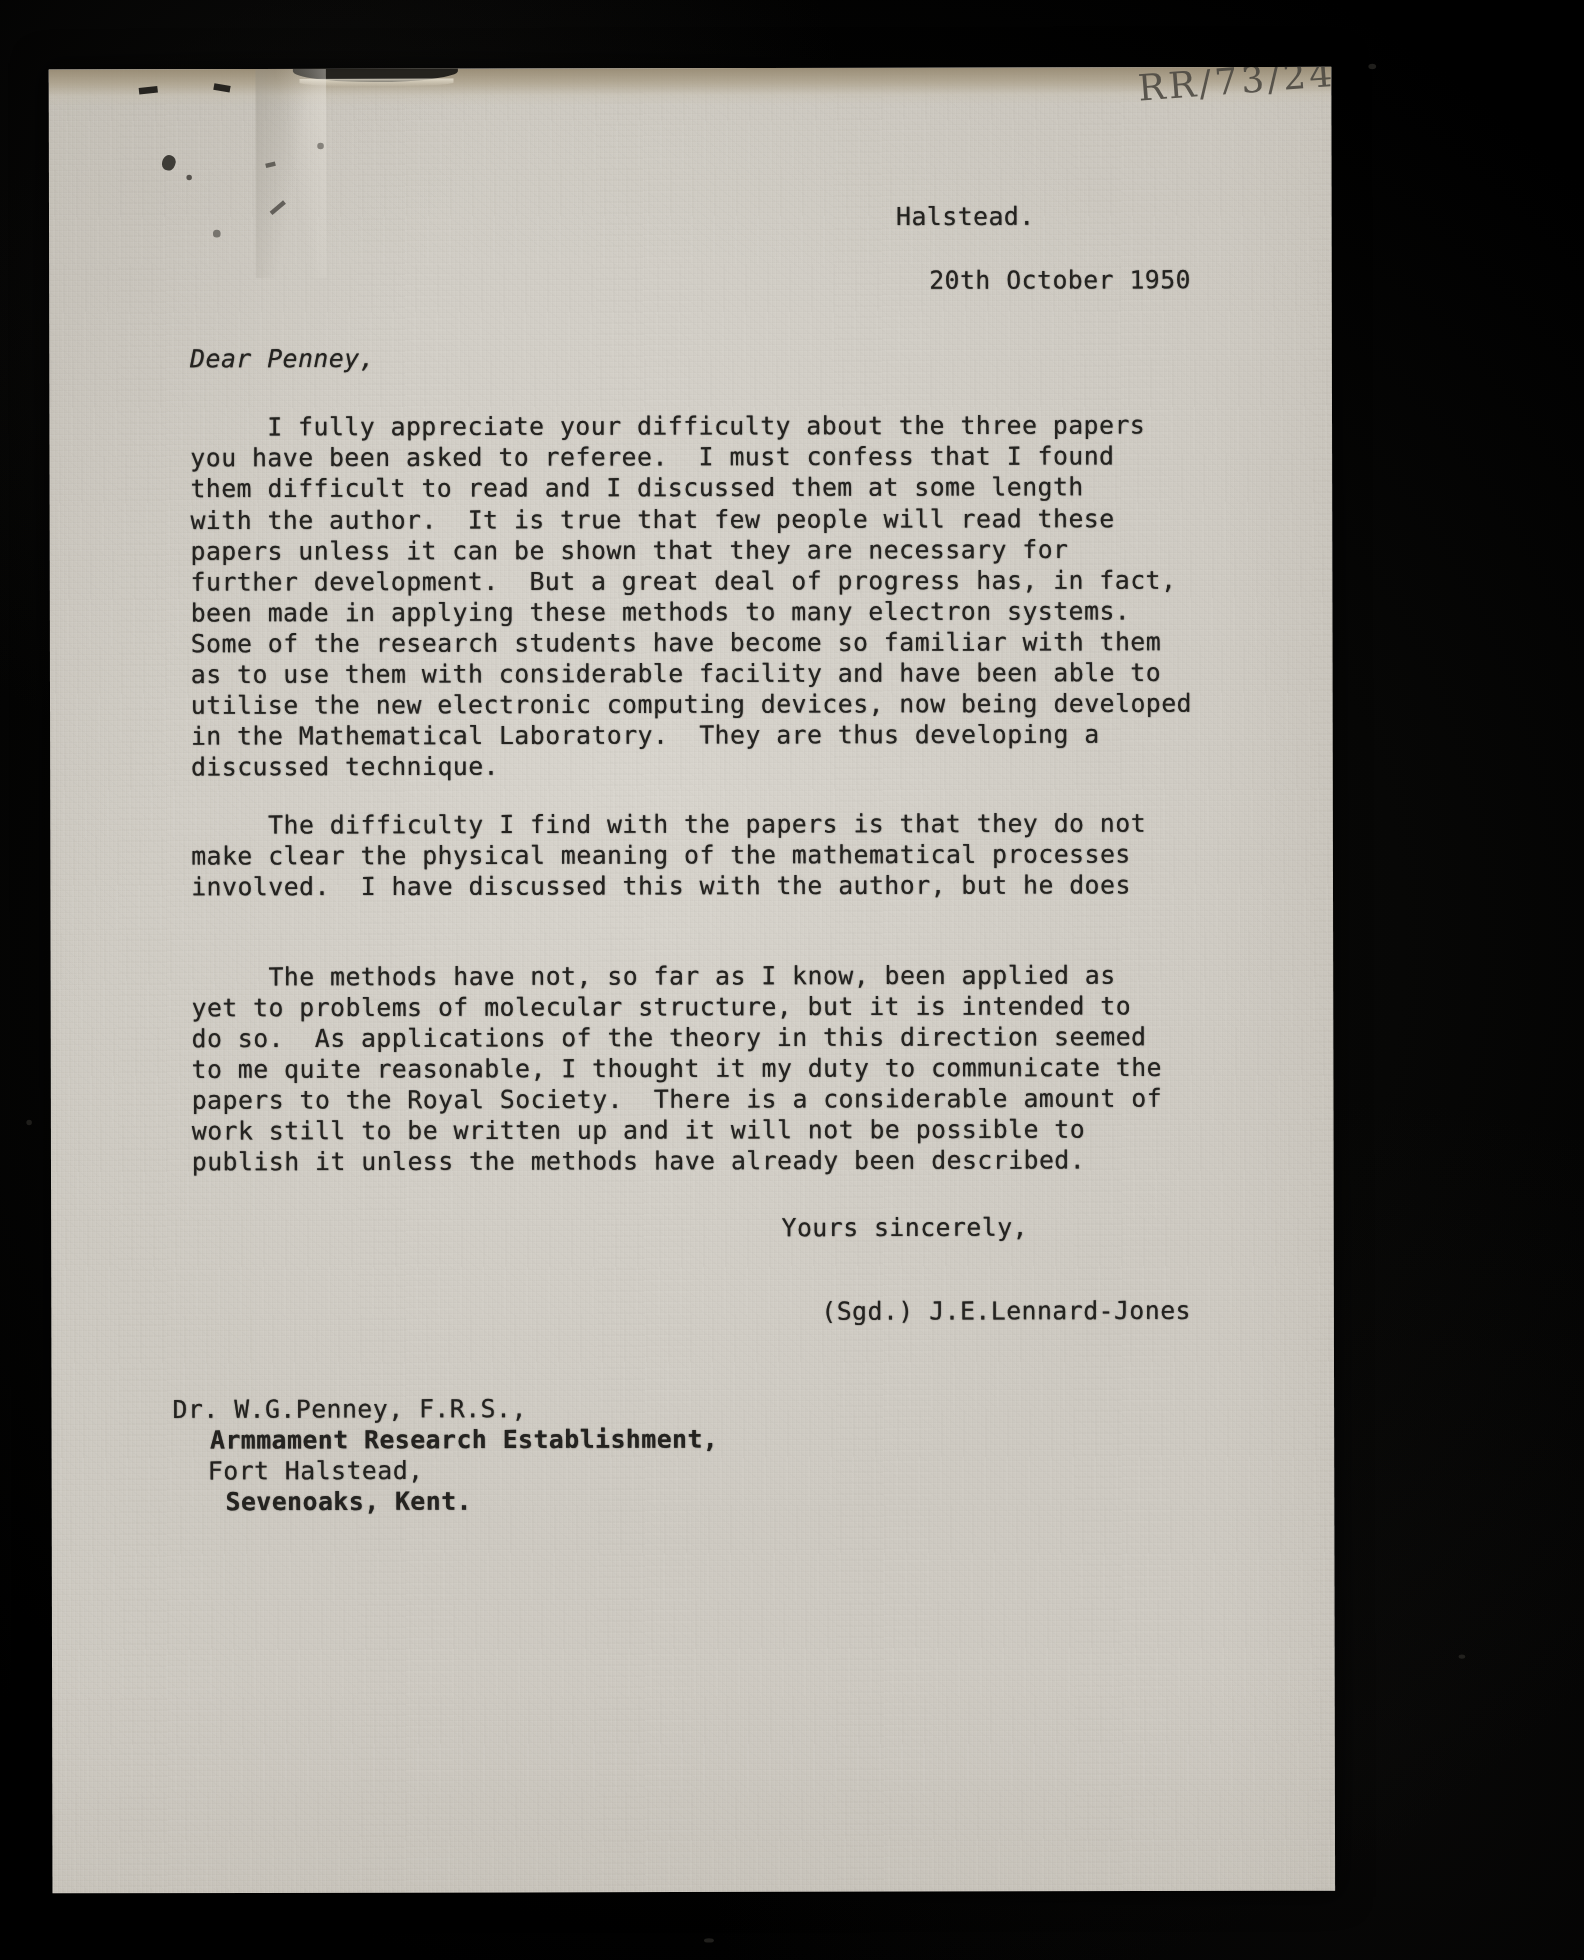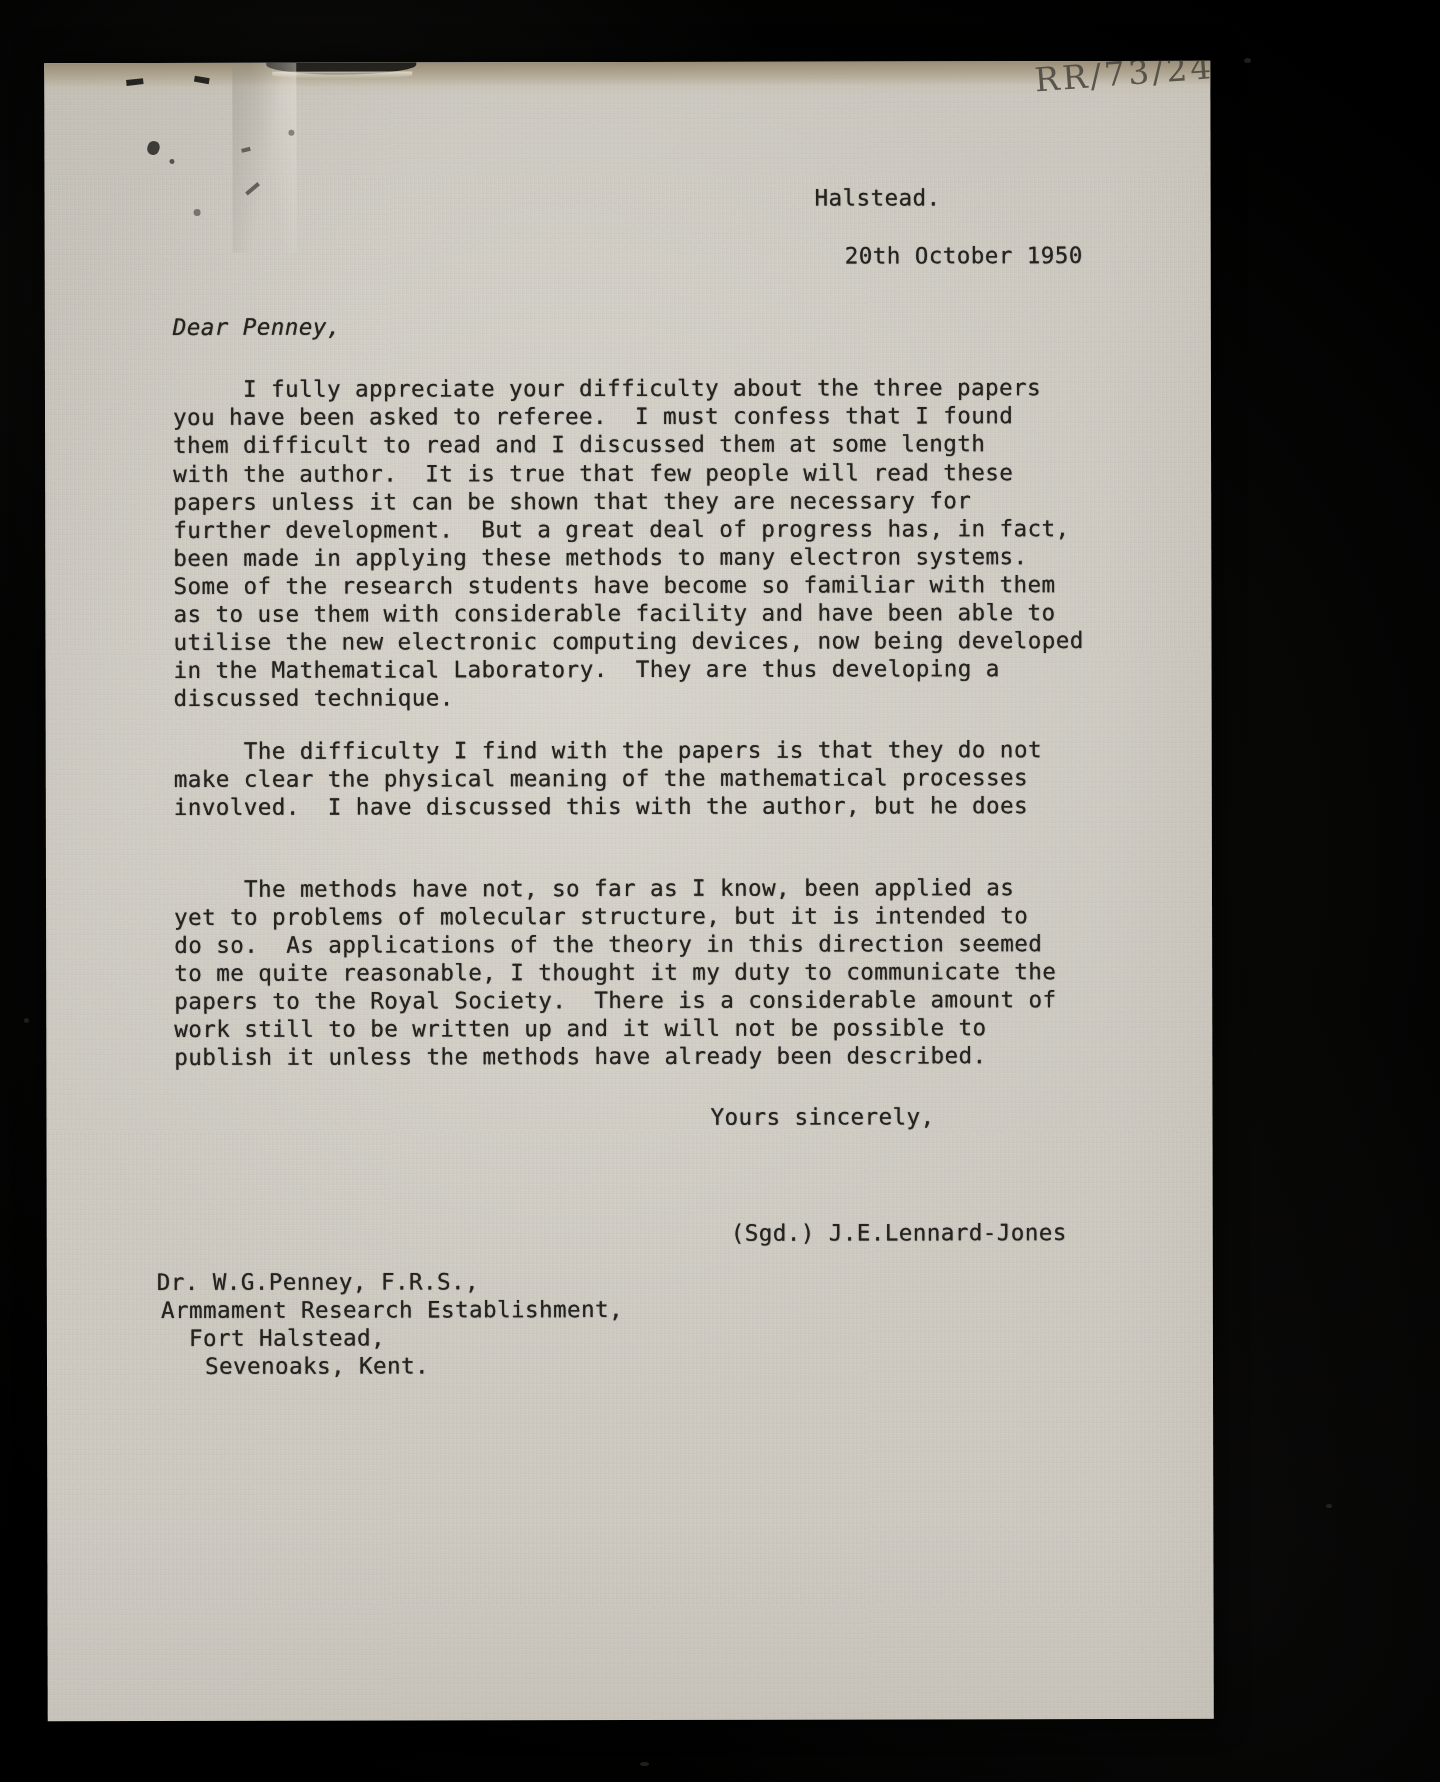--- a/index.html
+++ b/index.html
@@ -179,25 +179,25 @@
   }
 
   
   .lh { left: 672px; }
   .lh2 { left: 770px; }
   .date { left: 800px; }
 
   .body-line { left: 128px; }
   .salut { left: 128px; }
   .close { left: 664px; }
-  .sig   { left: 684px; margin-top: 40px; }
+  .sig   { left: 700px; }
   .addr  { left: 110px; }
-  .addr2 { left: 114px; }
+  .addr2 { left: 144px; font-weight: bold; }
   .addr3 { left: 142px; }
-  .addr4 { left: 158px; }
+  .addr4 { left: 158px; font-weight: bold; }
 </style>
 </head>
 <body>
 
 <div id="backdrop">
   <span class="speck" style="left:141px;  top:72px;  width:10px; height:4px;"></span>
   <span class="speck" style="left:1046px; top:62px;  width:13px; height:5px;"></span>
   <span class="speck" style="left:1244px; top:58px;  width:7px;  height:5px;"></span>
   <span class="speck" style="left:24px;   top:1018px;width:5px;  height:5px;"></span>
   <span class="speck" style="left:1326px; top:1504px;width:6px;  height:4px;"></span>

